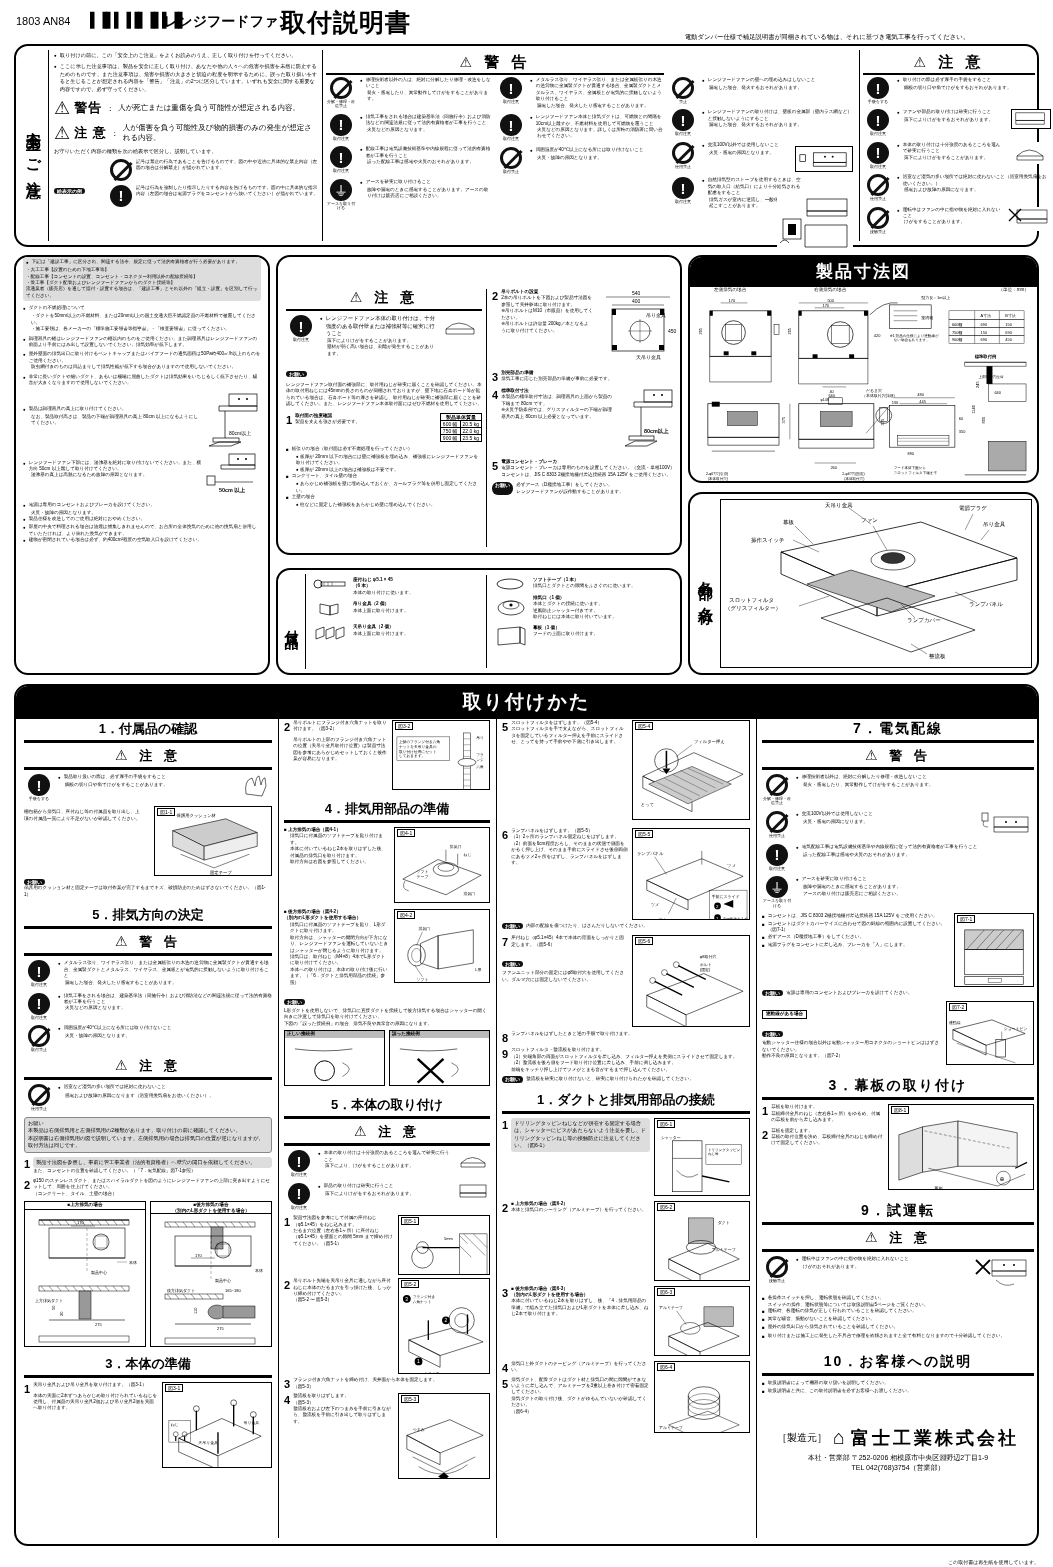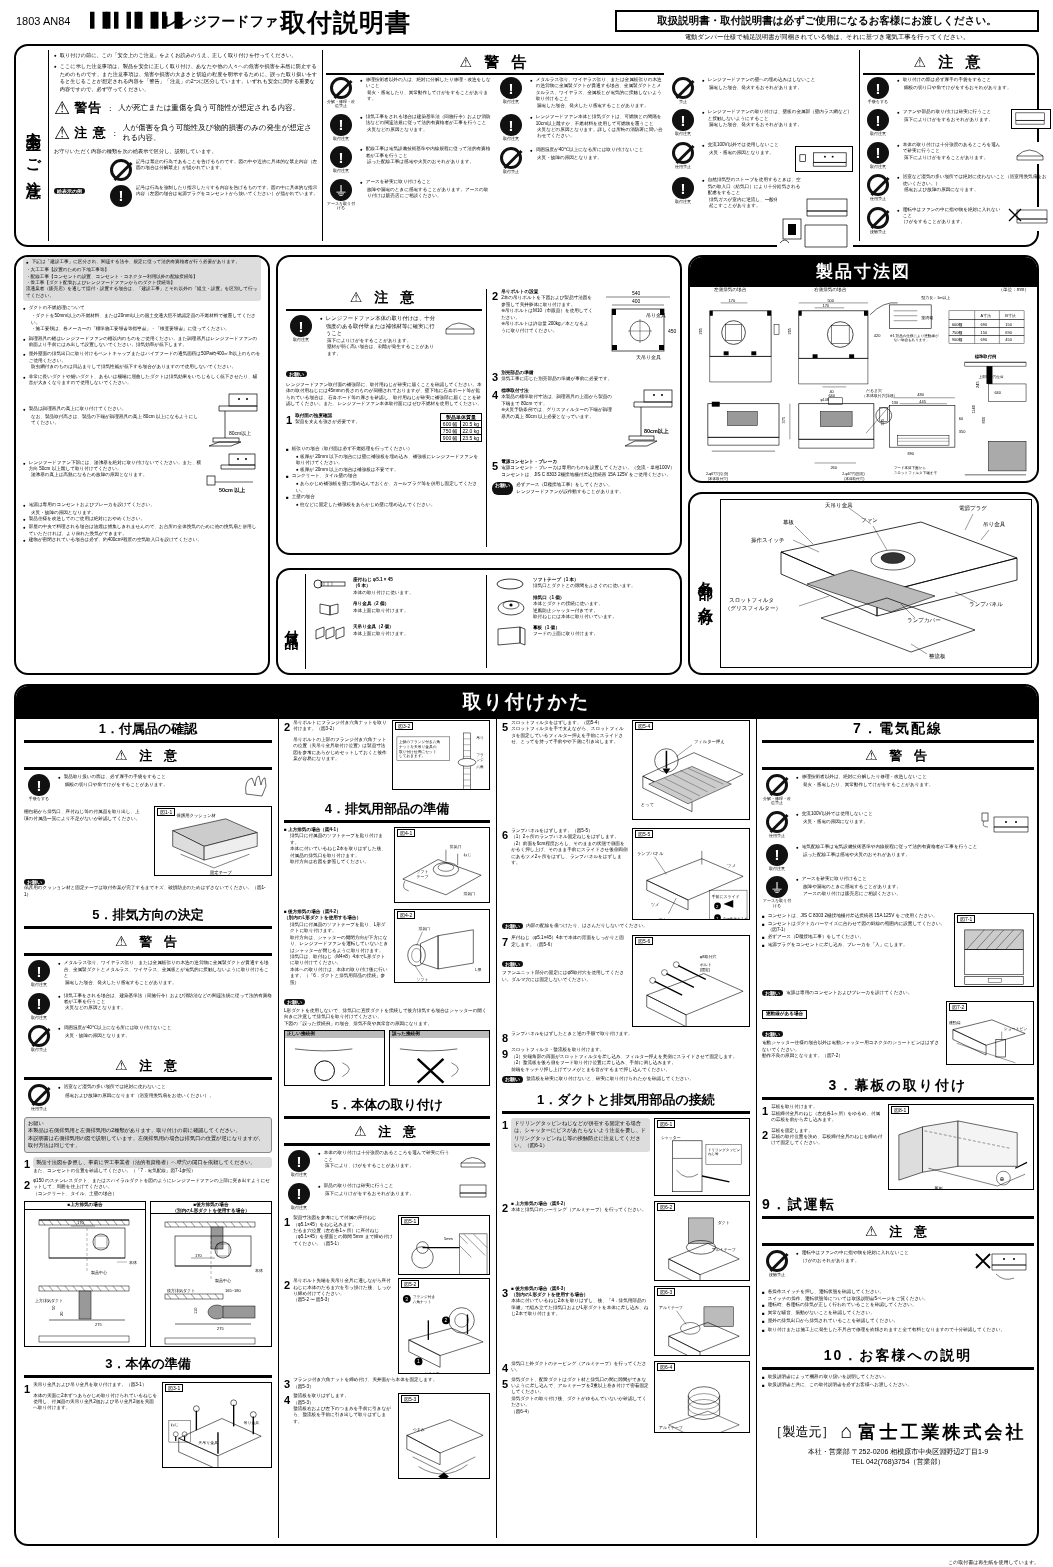--- a/index.html
+++ b/index.html
@@ -79,21 +79,20 @@
 </head>
 <body>
 
 <div class="page">
 
   <div style="position:absolute;left:14px;top:8px;width:1025px;height:34px;">
     <span style="position:absolute;left:2px;top:7px;font-size:11px;">1803 AN84</span>
     <span style="position:absolute;left:76px;top:4px;font-size:15px;letter-spacing:-1px;font-family:'Liberation Mono',monospace;">▌▐▌▌▐▐▌▐▌▌▐▌</span>
     <span style="position:absolute;left:150px;top:5px;font-size:14px;font-weight:bold;">レンジフードファン</span>
     <span style="position:absolute;left:267px;top:-2px;font-size:25px;font-weight:bold;letter-spacing:1px;">取付説明書</span>
-    <div style="position:absolute;right:0;top:2px;width:424px;border:2px solid #000;text-align:center;font-size:10.5px;font-weight:bold;padding:2px 0;">取扱説明書・取付説明書は必ずご使用になるお客様にお渡しください。</div>
     <div style="position:absolute;right:0;top:25px;width:424px;text-align:center;font-size:6.4px;">電動ダンパー仕様で補足説明書が同梱されている物は、それに基づき電気工事を行ってください。</div>
   </div>
 
   <div class="rbox" style="position:absolute;left:14px;top:44px;width:1025px;height:203px;">
     <div class="vtitle" style="position:absolute;left:4px;top:6px;width:26px;height:190px;">安全上のご注意</div>
     <div style="position:absolute;left:32px;top:4px;bottom:4px;width:1px;background:#000;"></div>
 
     <div style="position:absolute;left:38px;top:6px;width:264px;">
       <div class="bullet tiny" style="margin-bottom:3px;">
           <span>取り付けの前に、この「安全上のご注意」をよくお読みのうえ、正しく取り付けを行ってください。</span>
@@ -1691,21 +1690,21 @@
             <line x1="36" y1="14" x2="124" y2="32" stroke="#000" stroke-width=".4" stroke-dasharray="3 2"></line>
             <circle cx="116" cy="62" r="7" fill="none" stroke="#000" stroke-width=".5"></circle>
             <text x="112" y="65" font-size="6">⊕</text>
             <text x="46" y="74" font-size="4.4">幕板</text>
             <text x="106" y="78" font-size="4.4">固定ねじ</text>
             <line x1="128" y1="52" x2="140" y2="46" stroke="#000" stroke-width="1.2"></line>
           </svg>
         </div>
       </div>
 
-      <div style="text-align:left;font-size:14px;font-weight:bold;letter-spacing:2px;margin-top:6px;">9．試運転</div>
+      <div style="text-align:center;font-size:14px;font-weight:bold;letter-spacing:2px;margin-top:12px;">9．試運転</div>
       <div class="hrule"></div>
       <div class="wtitle" style="font-size:13px;"><span class="tri">⚠</span> <span>注 意</span></div>
       <div class="hrule"></div>
       <div class="warnrow">
         <div class="iconwrap">
             <div class="icn ban"></div>
             <div class="cap">接触禁止</div>
           </div>
         <div class="txt">
             <div class="bullet xtiny">
@@ -1744,21 +1743,21 @@
       <div style="text-align:center;font-size:14px;font-weight:bold;letter-spacing:2px;margin-top:12px;">10．お客様への説明</div>
       <div class="hrule"></div>
       <div class="bullet xtiny sq">
           <span>取扱説明書によって機器の取り扱いを説明してください。</span>
         </div>
       <div class="bullet xtiny sq">
           <span>取扱説明書と共に、この取付説明書を必ずお客様へお渡しください。</span>
         </div>
 
       <div style="display:flex;align-items:center;justify-content:center;gap:6px;margin-top:30px;">
-        <span style="font-size:13px;">［製造元］</span>
+        <span style="font-size:10px;">［製造元］</span>
         <span style="font-size:20px;">⌂</span>
         <span style="font-size:18px;font-weight:bold;letter-spacing:3px;">富士工業株式会社</span>
       </div>
       <div style="text-align:center;font-size:7px;margin-top:3px;">本社・営業部 〒252-0206 相模原市中央区淵野辺2丁目1-9</div>
       <div style="text-align:center;font-size:7px;">TEL 042(768)3754（営業部）</div>
     </div>
   </div>
 
   <div style="position:absolute;right:14px;bottom:2px;font-size:5px;">この取付書は再生紙を使用しています。</div>
 </div>

